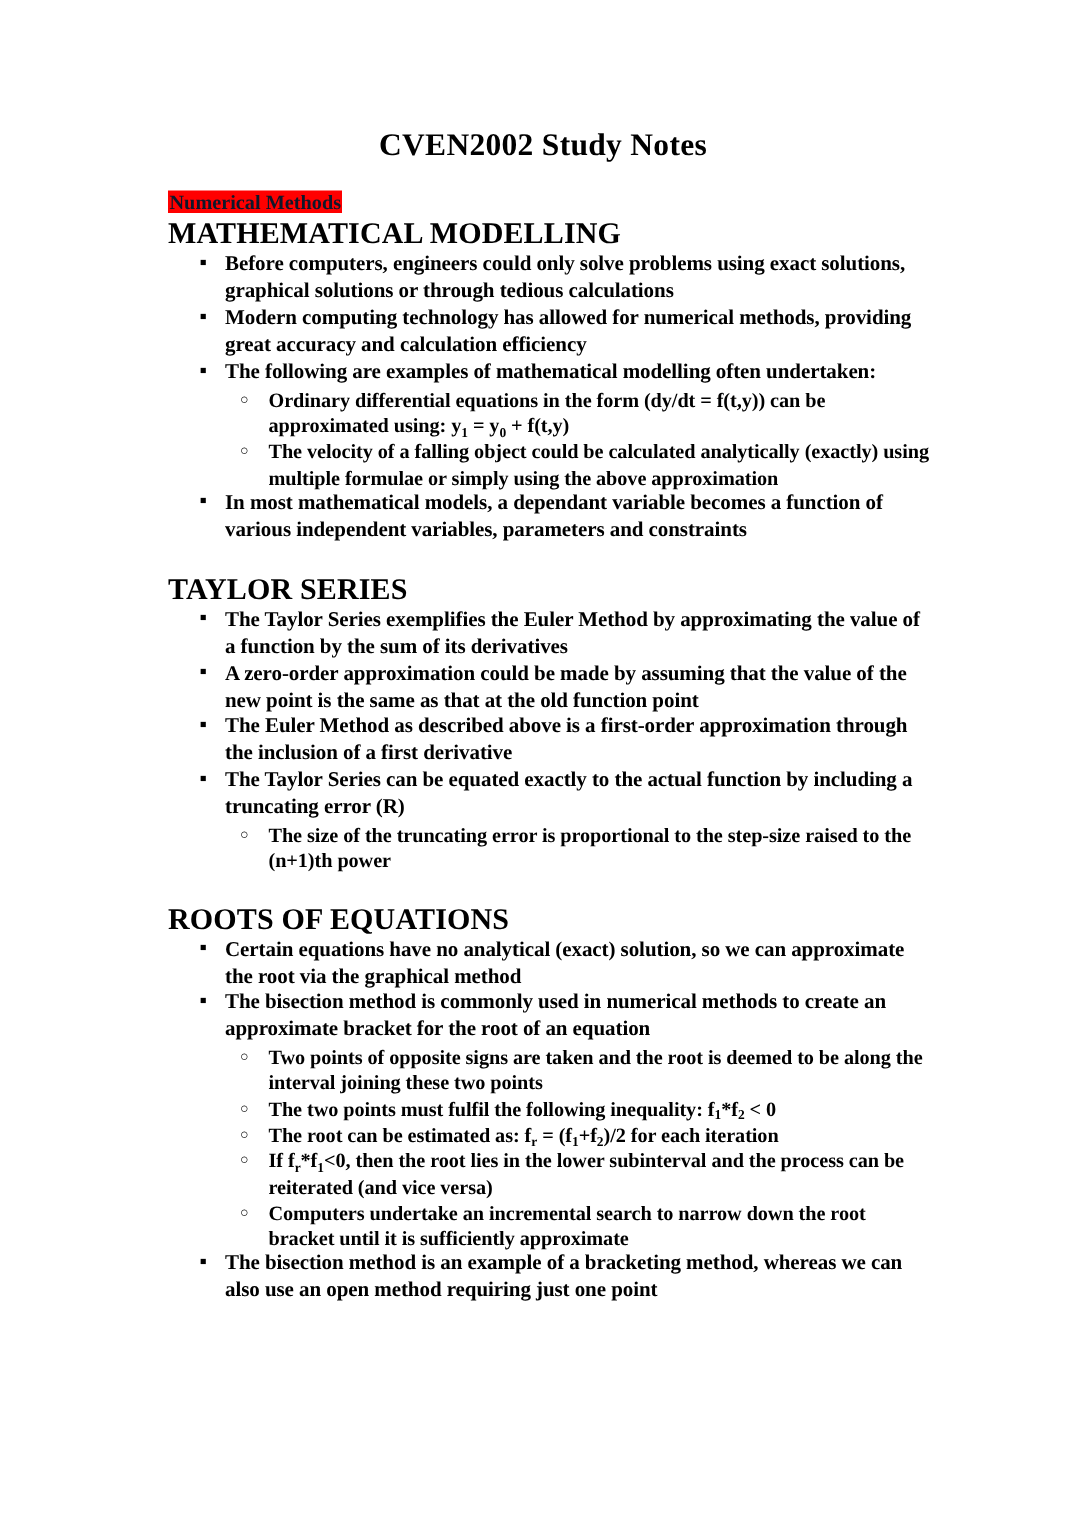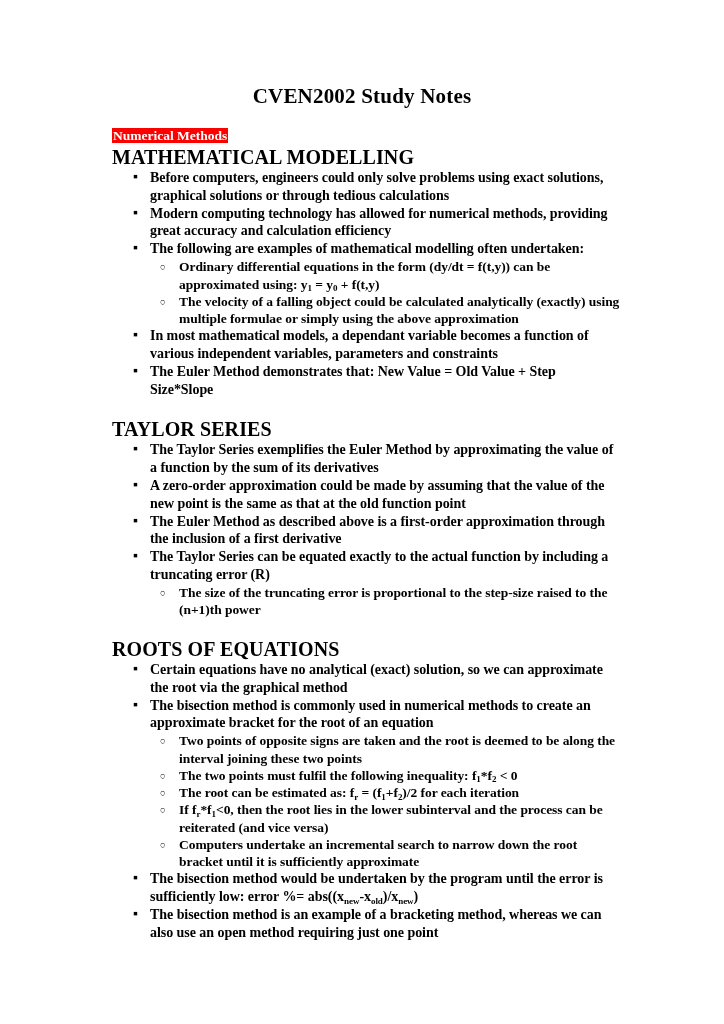--- a/index.html
+++ b/index.html
@@ -35,21 +35,21 @@
   .content {
     margin: 0;
     padding: 0 104px 0 112px;
   }
   .highlight-line {
     margin-top: 18px;
     line-height: 1.08;
   }
   .hl {
     background: #ff0000;
-    color: #ffffff;
+    color: #0f172a;
     font-weight: bold;
     font-size: 13.5px;
     padding: 0 1px;
   }
   .section-head {
     font-size: 20px;
     font-weight: bold;
     line-height: 1.2;
     margin: 0;
     padding-top: 1px;
@@ -143,23 +143,20 @@
                 <span class="btext"><span>Ordinary differential equations in the form (dy/dt = f(t,y)) can be approximated using: </span><span><b class="strong">y</b></span><sub><b class="strong">1</b></sub><span><b class="strong"> = y</b></span><sub><b class="strong">0</b></sub><span><b class="strong"> + f(t,y)</b></span></span>
               </li>
               <li>
                 <span class="btext"><span>The velocity of a falling object could be calculated analytically (exactly) using multiple formulae or simply using the above approximation</span></span>
               </li>
             </ul>
           </li>
           <li>
             <span class="btext"><span>In most mathematical models, a dependant variable becomes a function of various independent variables, parameters and constraints</span></span>
           </li>
-          <li>
-            <span class="btext"><span>The </span><span><b class="strong">Euler Method</b></span><span> demonstrates that: </span><span><b class="strong">New Value = Old Value + Step Size*Slope</b></span></span>
-          </li>
         </ul>
         <div class="section-gap"></div>
         <div class="section-head">TAYLOR SERIES</div>
         <ul class="lvl1">
           <li>
             <span class="btext"><span>The Taylor Series exemplifies the Euler Method by approximating the value of a function by the sum of its derivatives</span></span>
           </li>
           <li>
             <span class="btext"><span>A </span><span><b class="strong">zero-order approximation</b></span><span> could be made by assuming that the value of the new point is the same as that at the old function point</span></span>
           </li>
@@ -195,22 +192,19 @@
               </li>
               <li>
                 <span class="btext"><span>If f</span><sub>r</sub><span>*f</span><sub>1</sub><span>&lt;0, then the root lies in the lower subinterval and the process can be reiterated (and vice versa)</span></span>
               </li>
               <li>
                 <span class="btext"><span>Computers undertake an </span><span><b class="strong">incremental search</b></span><span> to narrow down the root bracket until it is sufficiently approximate</span></span>
               </li>
             </ul>
           </li>
           <li>
-            <span class="btext"><span>The bisection method would be undertaken by the program until the error is sufficiently low: error %= abs((x</span><sub>new</sub><span>-x</span><sub>old</sub><span>)/x</span><sub>new</sub><span>)</span></span>
-          </li>
-          <li>
             <span class="btext"><span>The bisection method is an example of a </span><span><b class="strong">bracketing method</b></span><span>, whereas we can also use an </span><span><b class="strong">open method</b></span><span> requiring just one point</span></span>
           </li>
         </ul>
       </div>
   </div>
 
 </div>
 
 </body></html>

